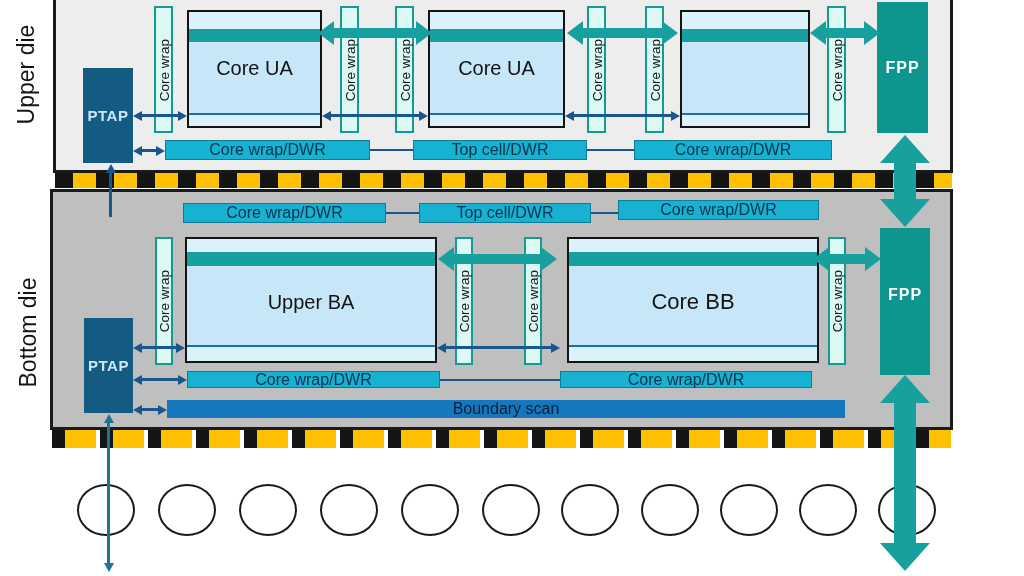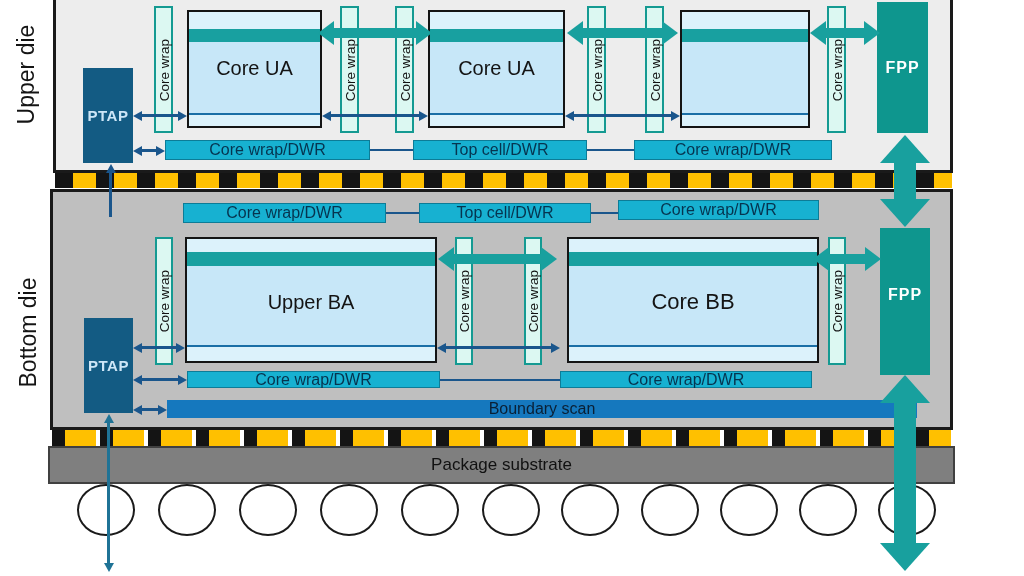--- a/index.html
+++ b/index.html
@@ -81,23 +81,20 @@
 
   <div class="die upper"></div>
   <div class="die lower"></div>
 
   <div class="dielabel" style="left:-34px;top:61px;width:120px;">Upper die</div>
   <div class="dielabel" style="left:-37px;top:319px;width:130px;">Bottom die</div>
 
   <div class="strip1"></div>
   <div class="strip2"></div>
 
-  <div class="substrate">
-    <span>Package substrate</span>
-  </div>
   <div class="ball" style="left:77px;top:484px;"></div>
   <div class="ball" style="left:158px;top:484px;"></div>
   <div class="ball" style="left:239px;top:484px;"></div>
   <div class="ball" style="left:320px;top:484px;"></div>
   <div class="ball" style="left:401px;top:484px;"></div>
   <div class="ball" style="left:482px;top:484px;"></div>
   <div class="ball" style="left:561px;top:484px;"></div>
   <div class="ball" style="left:641px;top:484px;"></div>
   <div class="ball" style="left:720px;top:484px;"></div>
   <div class="ball" style="left:799px;top:484px;"></div>
@@ -265,21 +262,21 @@
     </div>
   <div class="hbar" style="left:187px;top:371px;width:253px;height:17px;">Core wrap/DWR</div>
   <div class="conn" style="left:440px;top:379px;width:120px;"></div>
   <div class="hbar" style="left:560px;top:371px;width:252px;height:17px;">Core wrap/DWR</div>
 
   <div class="sarrow" style="left:133px;top:404px;width:34px;">
       <i class="hl"></i>
       <i class="sh"></i>
       <i class="hr"></i>
     </div>
-  <div class="bscan" style="left:167px;top:400px;width:750px;height:18px;">Boundary scan</div>
+  <div class="bscan" style="left:167px;top:400px;width:678px;height:18px;">Boundary scan</div>
 
   <div class="svarrow" style="left:105px;top:164px;height:53px;">
     <i class="vu"></i>
       <i class="vs"></i>
     </div>
 
   <div class="svarrow teal" style="left:103px;top:414px;height:158px;">
     <i class="vu"></i>
       <i class="vs"></i>
       <i class="vd"></i>

